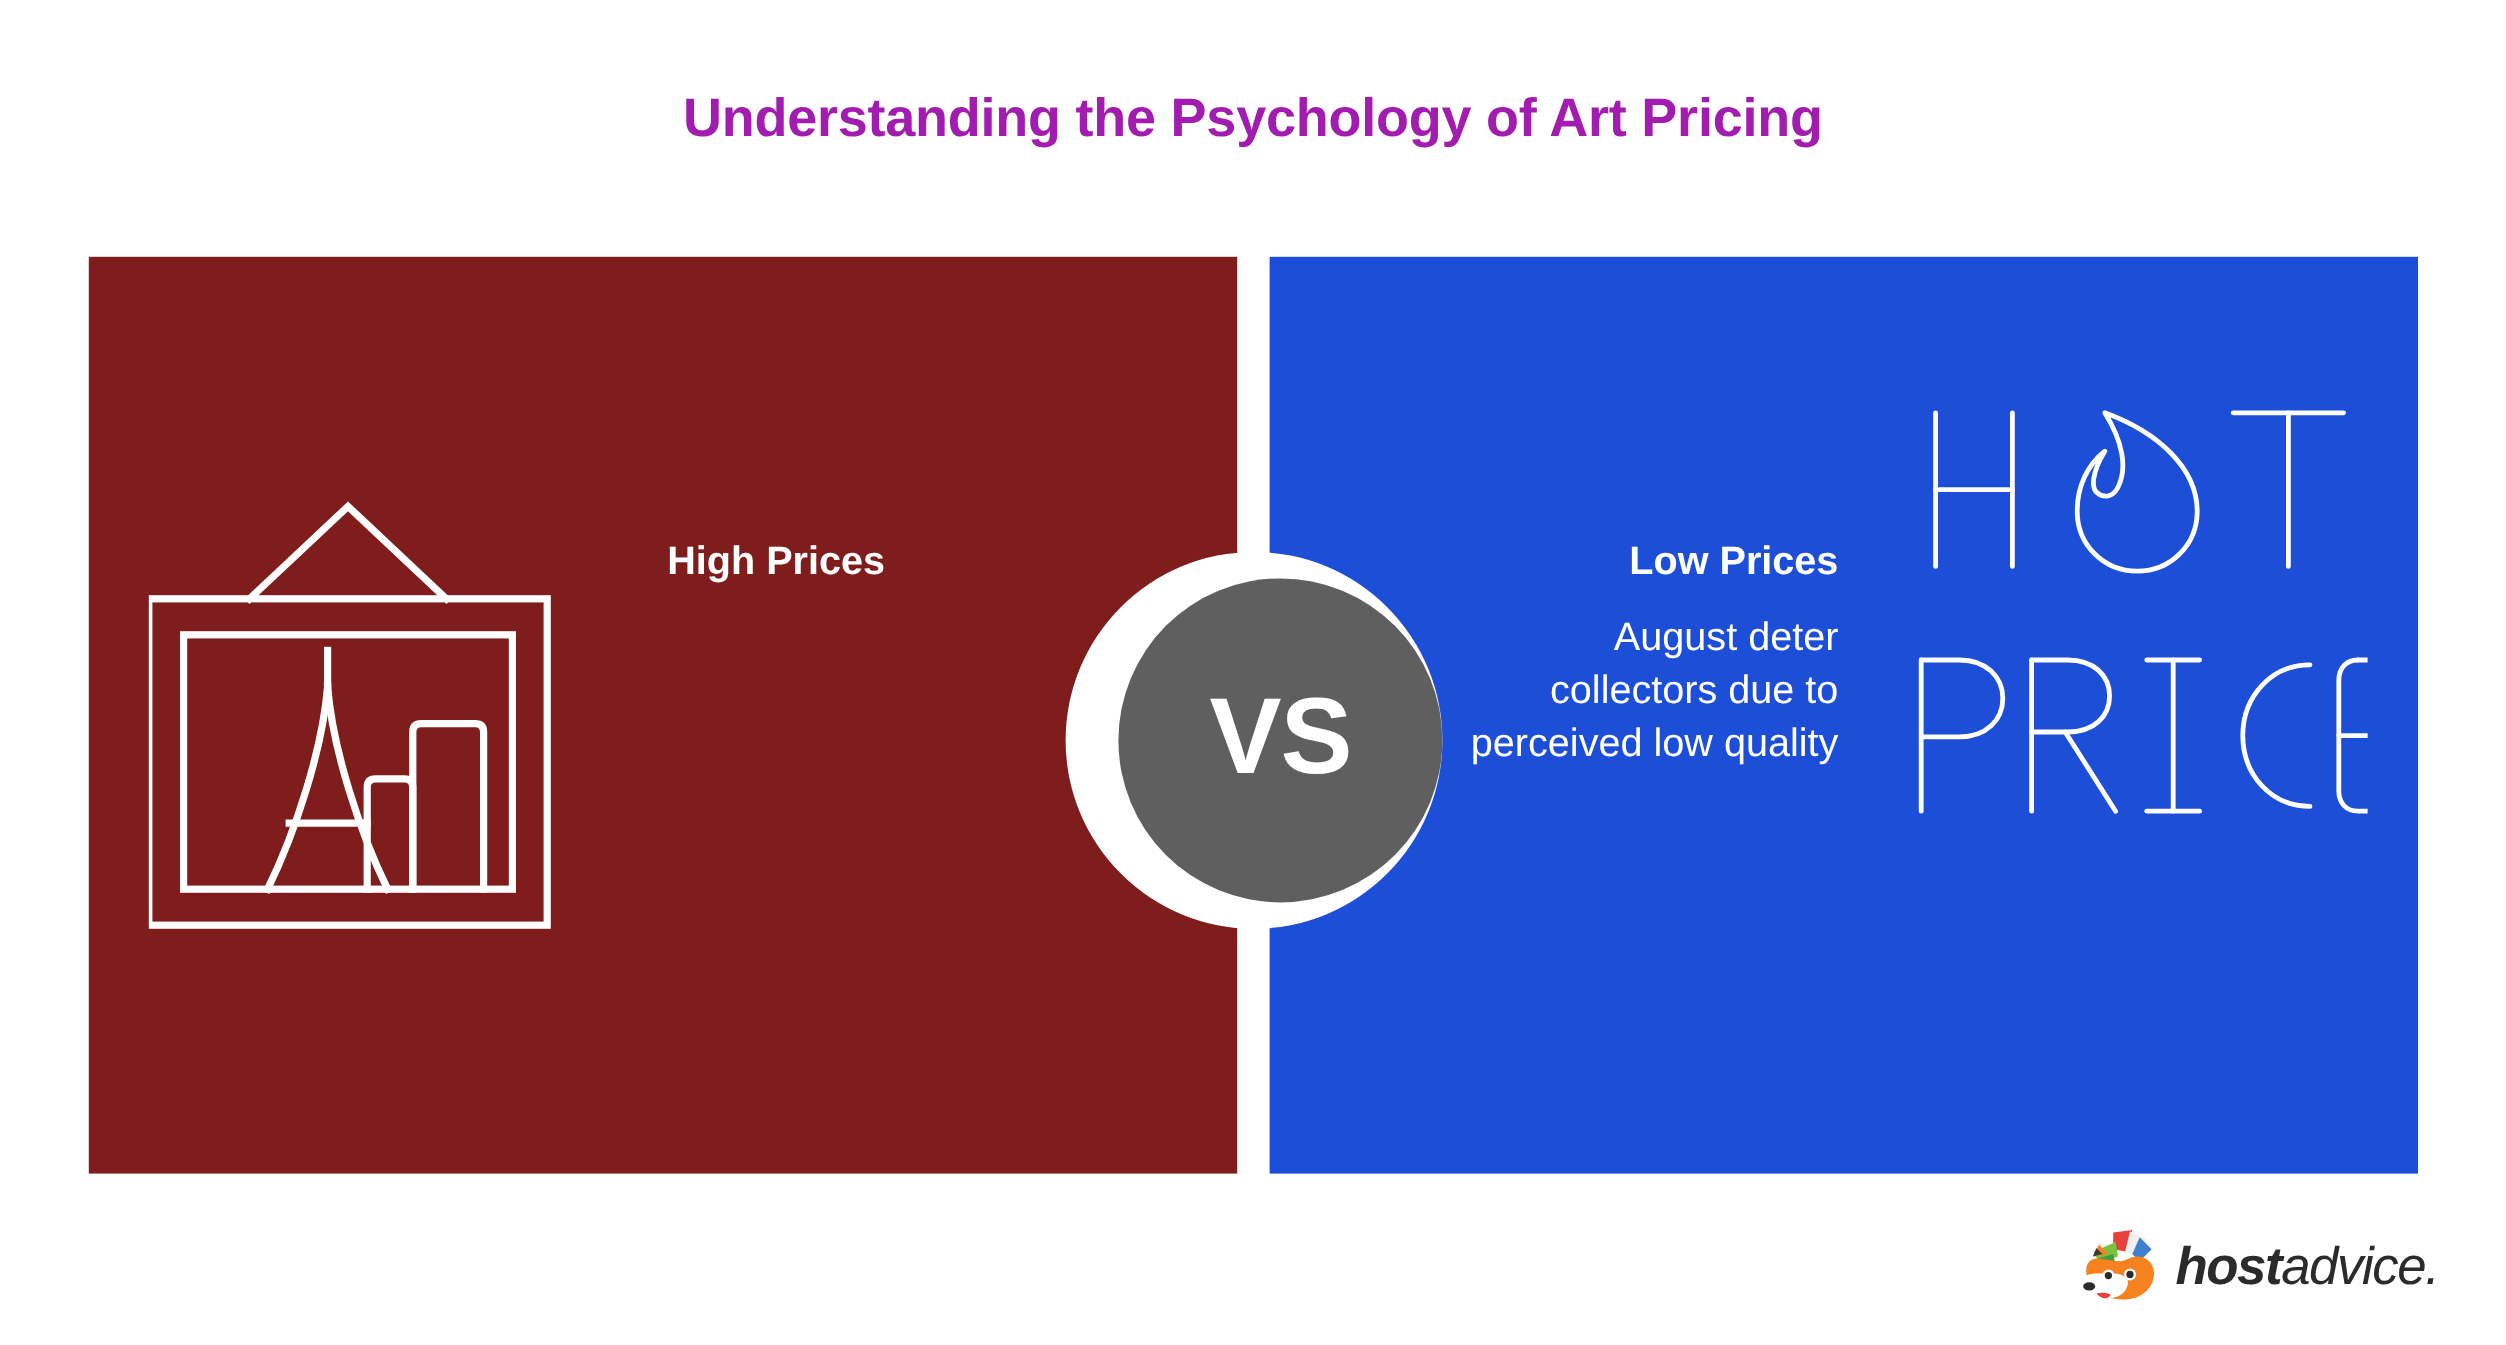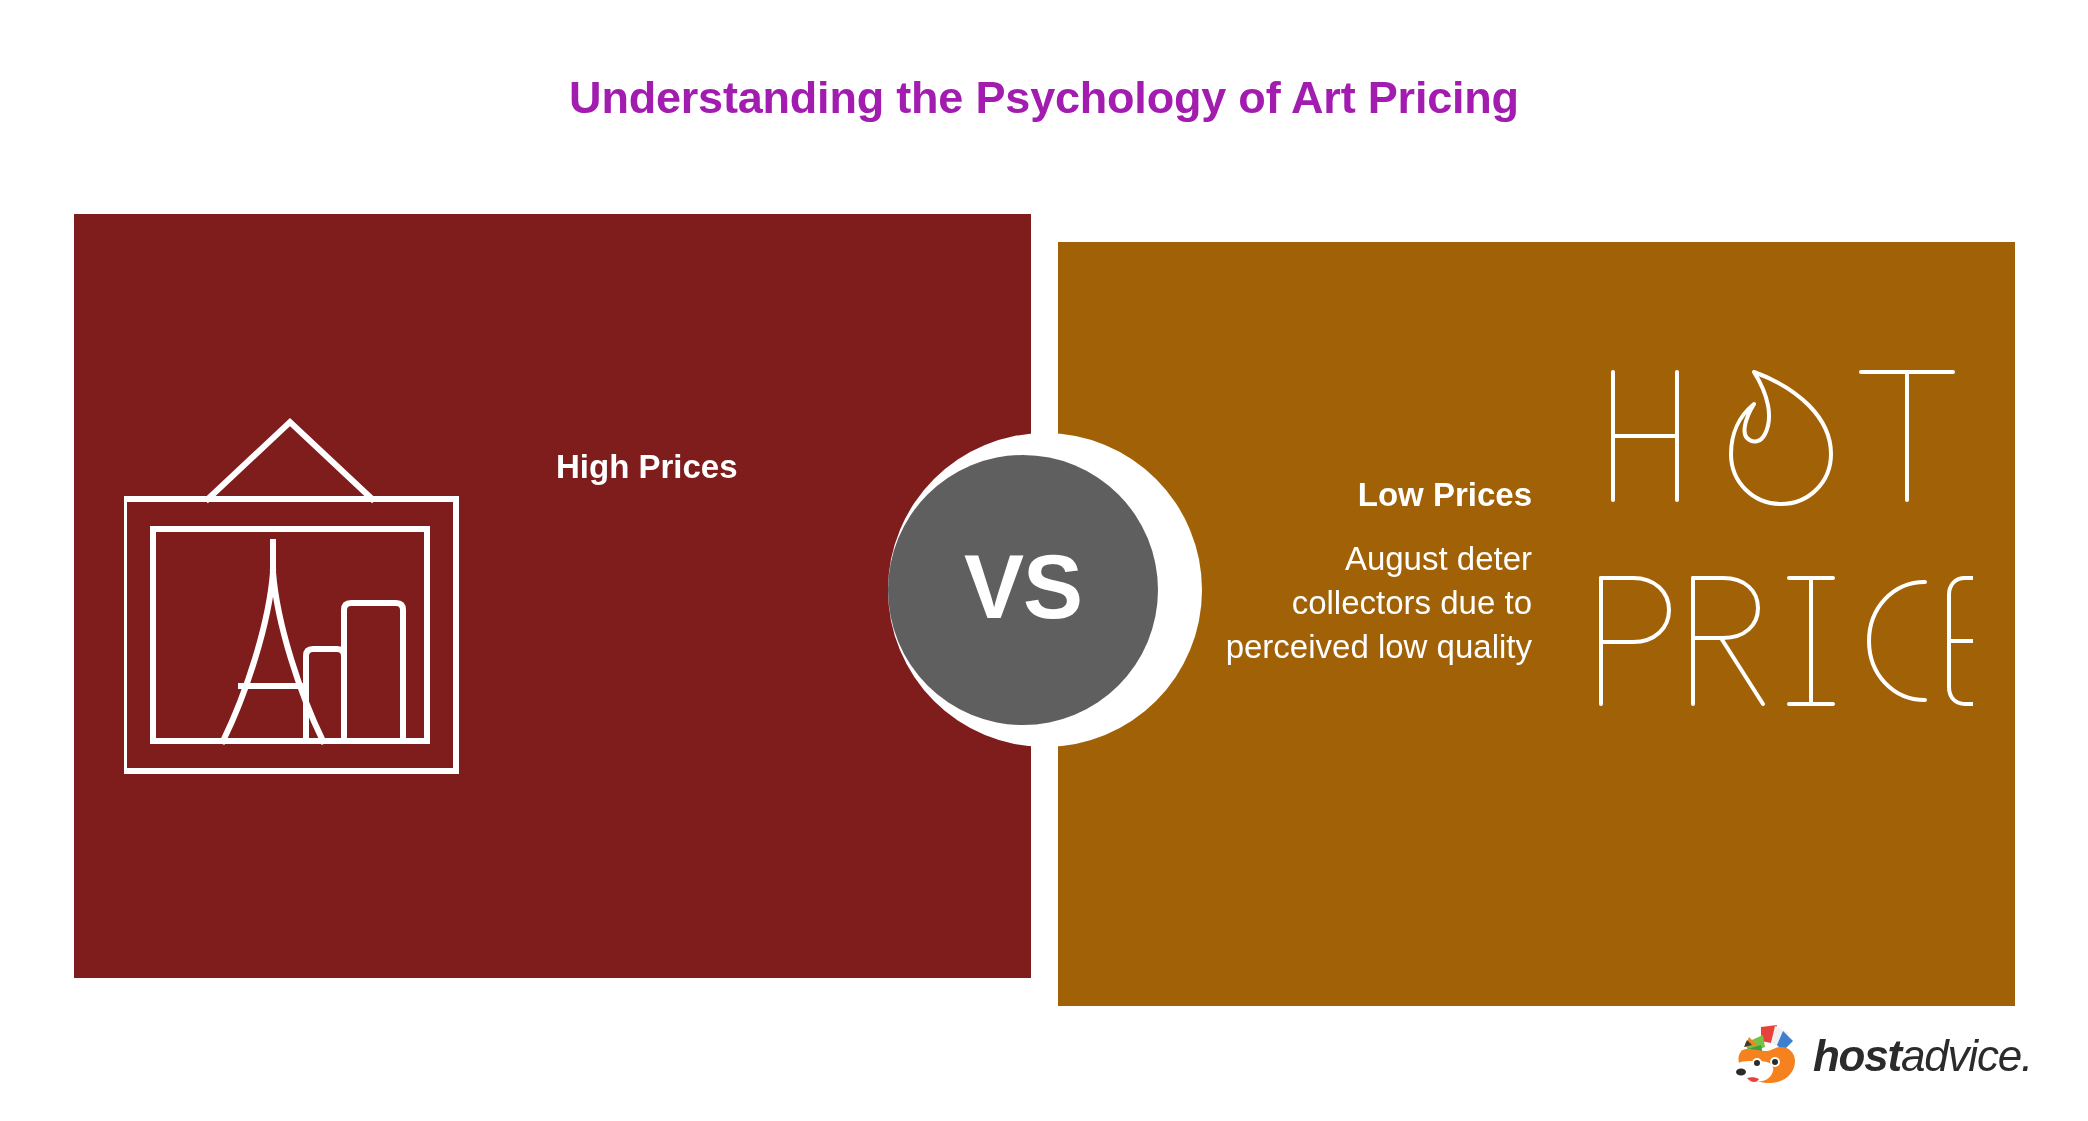--- a/index.html
+++ b/index.html
@@ -37,22 +37,21 @@
     height: 764px;
   }
   .panel-left {
     left: 74px;
     width: 957px;
     background: #7f1d1d;
   }
   .panel-right {
     left: 1058px;
     width: 957px;
-    background: #a16207;
-    margin-top: 28px;
+    background: #1d4ed8;
   }
 
   
   .frame-icon {
     position: absolute;
     left: 50px;
     top: 180px;
     width: 400px;
     height: 400px;
   }
@@ -92,28 +91,28 @@
     right: 42px;
     top: 120px;
     width: 380px;
     height: 360px;
   }
 
   
   .vs-badge {
     position: absolute;
     left: 888px;
-    top: 433px;
+    top: 460px;
     width: 314px;
     height: 314px;
     border-radius: 50%;
     background: #ffffff;
     display: flex;
     align-items: center;
-    justify-content: flex-start;
+    justify-content: flex-end;
   }
   .vs-inner {
     width: 270px;
     height: 270px;
     border-radius: 50%;
     background: #5f5f5f;
     display: flex;
     align-items: center;
     justify-content: center;
   }

